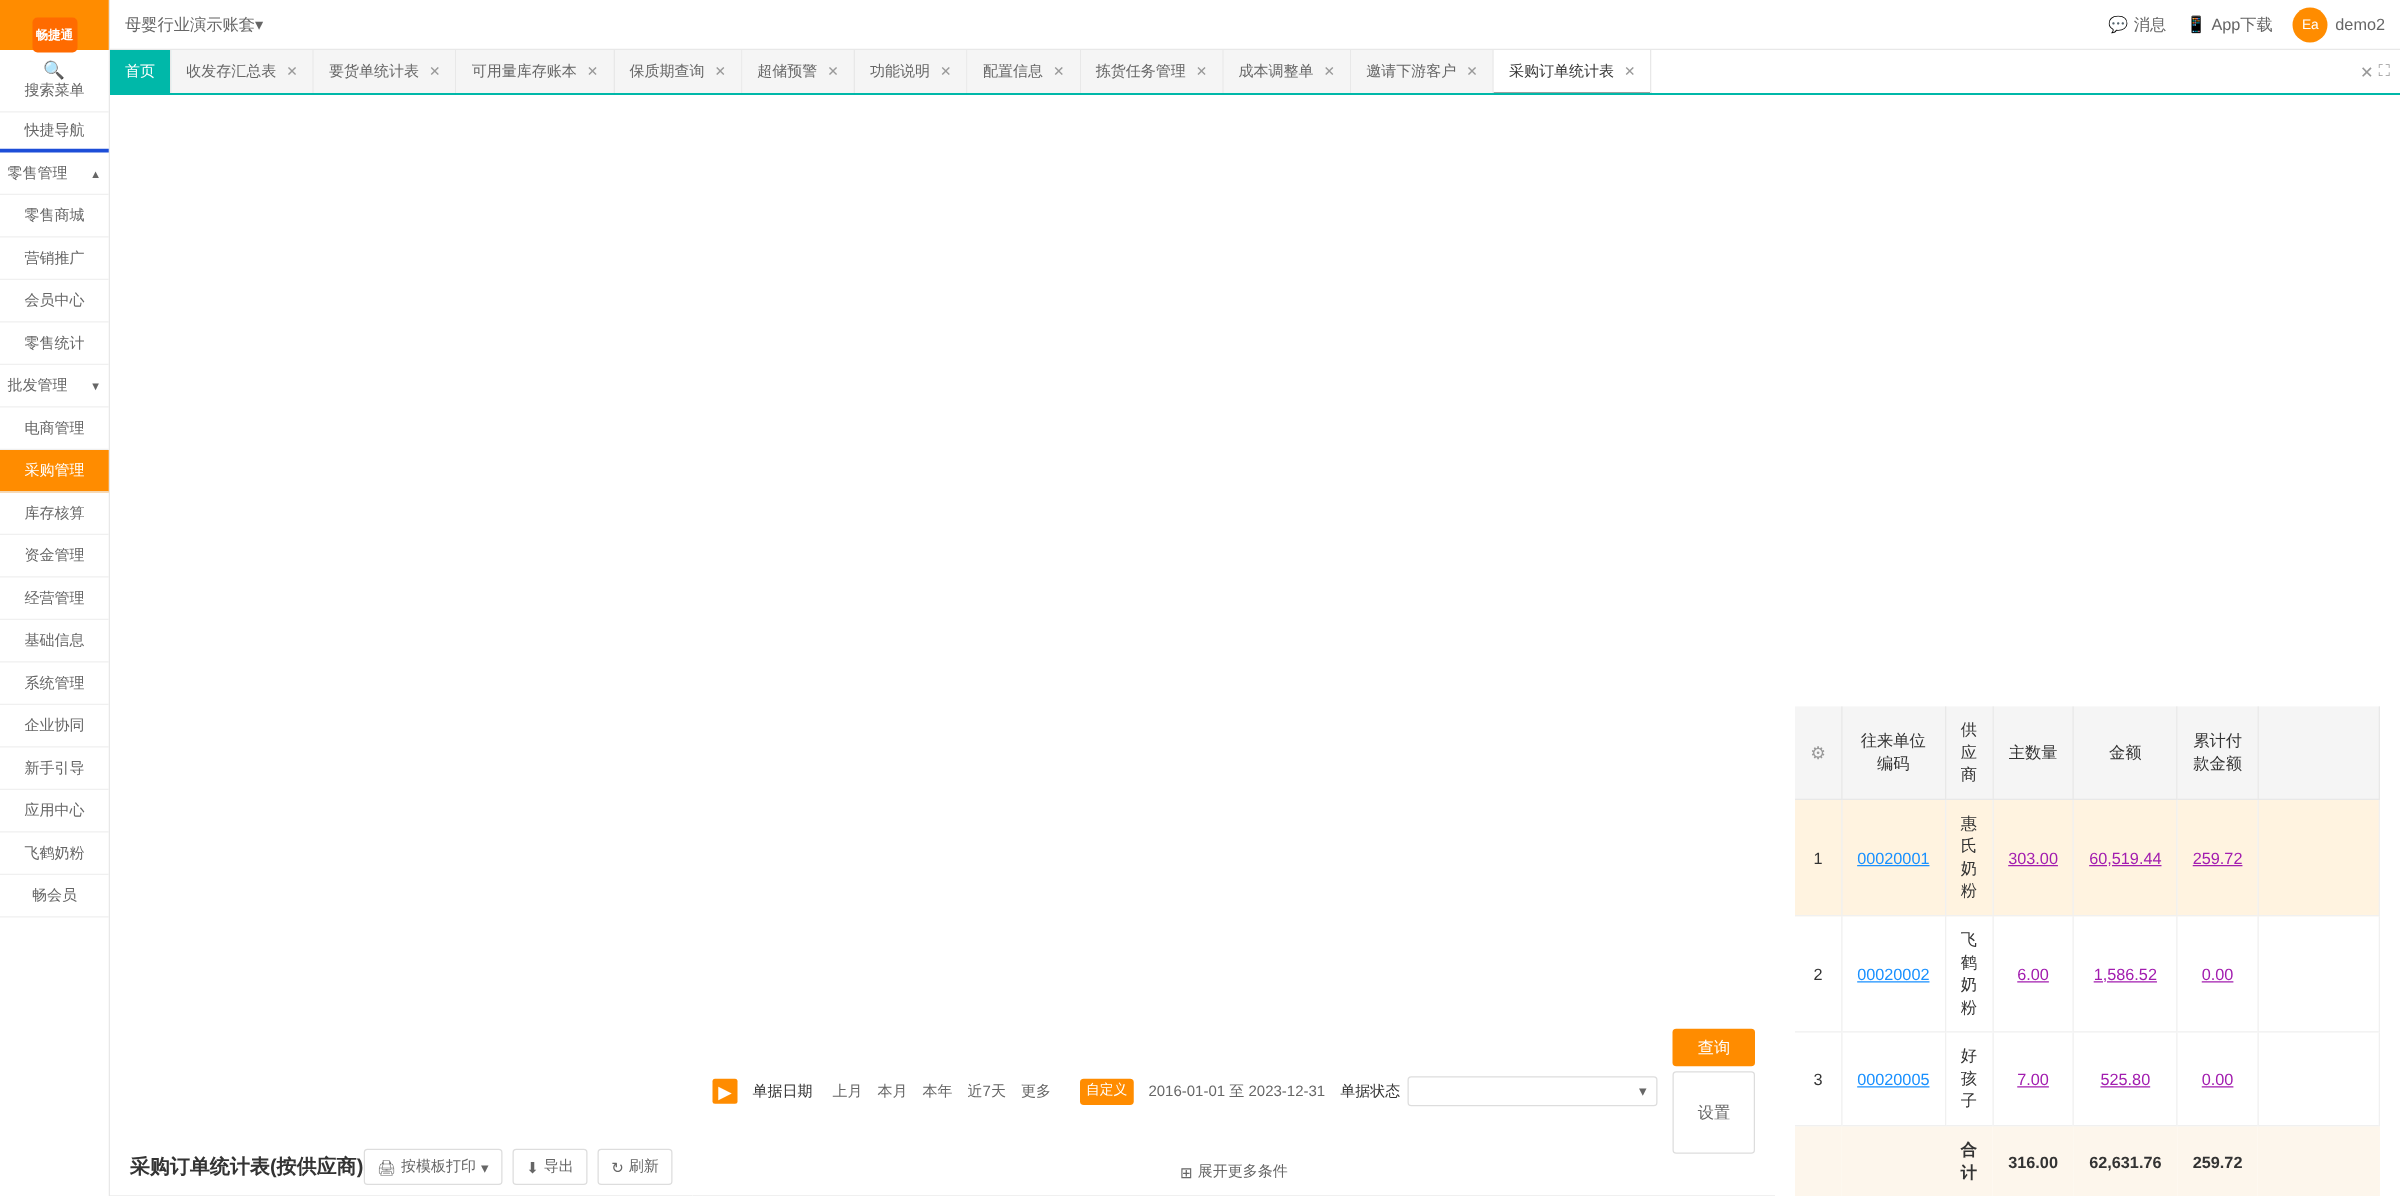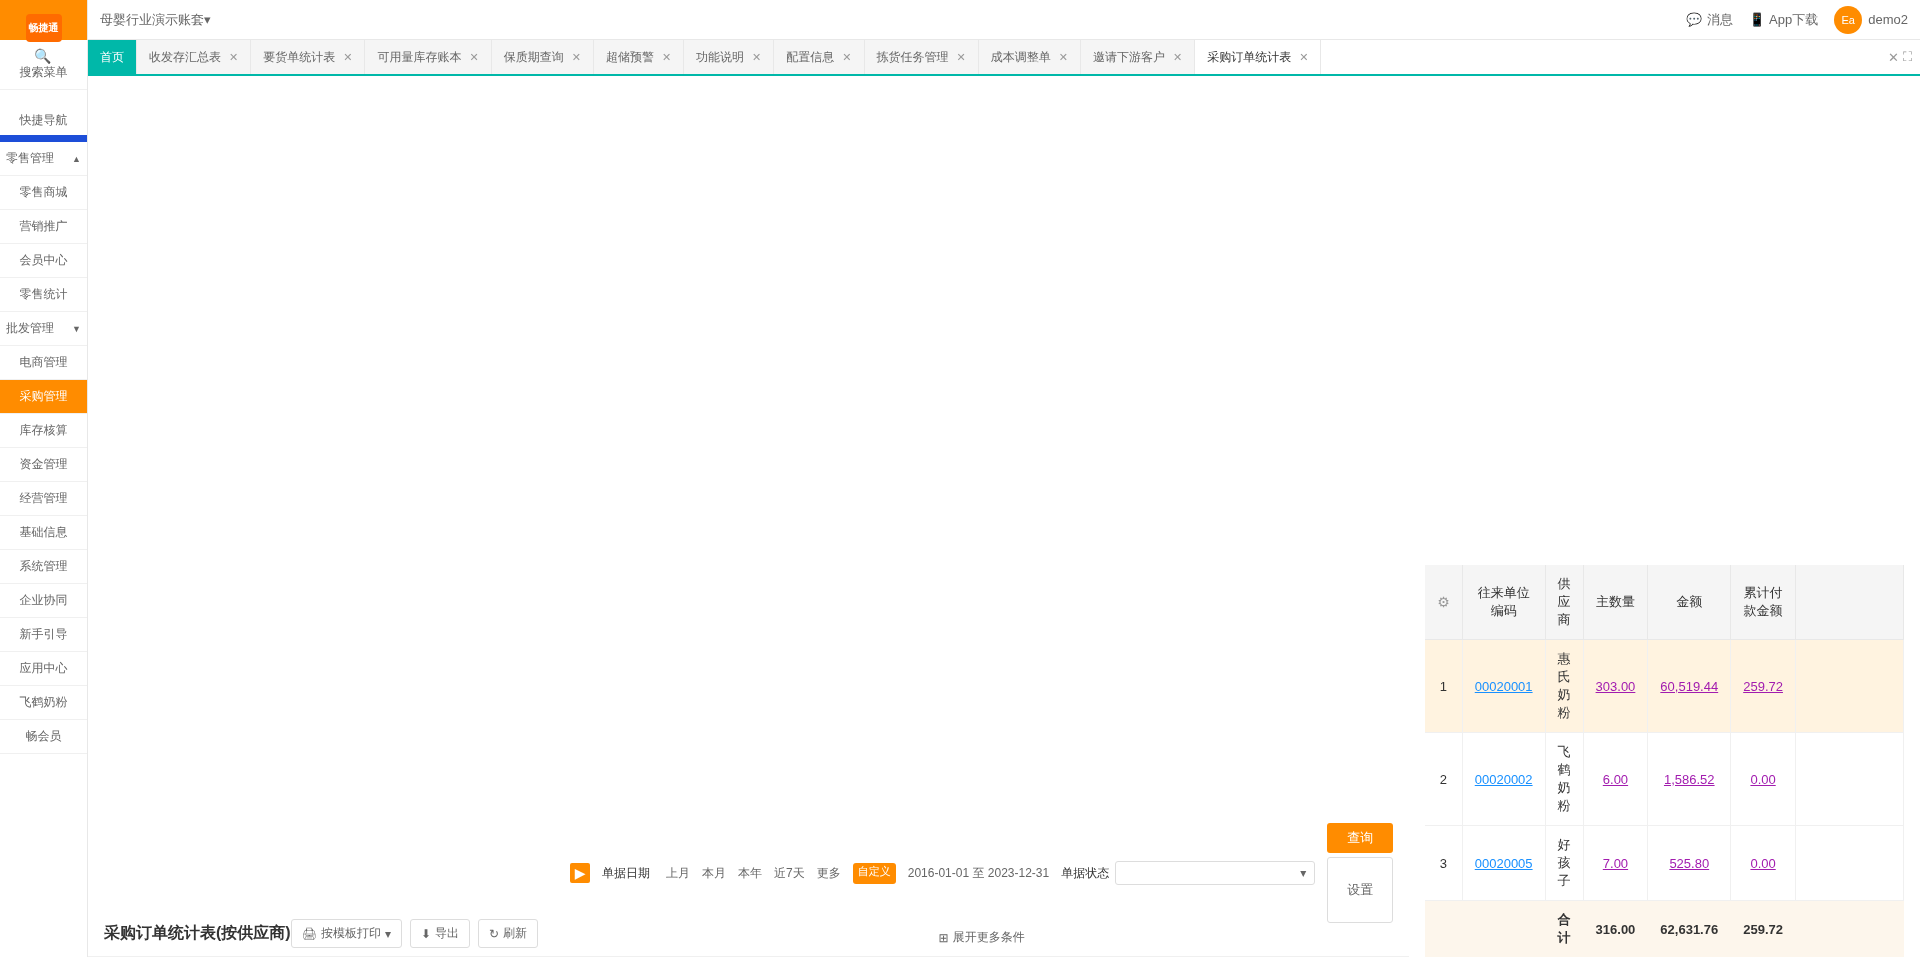--- a/index.html
+++ b/index.html
@@ -2,21 +2,21 @@
 <html><head>
   <meta charset="utf-8">
   <style>
     * { box-sizing: border-box; margin: 0; padding: 0; }
     body { font-family: 'Microsoft YaHei', Arial, sans-serif; font-size: 13px; background: #f5f5f5; display: flex; height: 957px; overflow: hidden; }
 
     
     .sidebar { width: 88px; background: #fff; display: flex; flex-direction: column; border-right: 1px solid #e8e8e8; flex-shrink: 0; }
     .sidebar-logo { background: #ff8c00; height: 40px; display: flex; align-items: center; justify-content: center; color: #fff; font-size: 12px; font-weight: bold; padding: 4px; }
     .sidebar-search { padding: 8px 4px; border-bottom: 1px solid #f0f0f0; text-align: center; color: #666; font-size: 12px; cursor: pointer; }
-    .sidebar-nav-label { padding: 6px 4px; text-align: center; color: #666; font-size: 12px; cursor: pointer; border-bottom: 7px solid #1d4ed8; margin-top: 16px; }
+    .sidebar-nav-label { padding: 6px 4px; text-align: center; color: #666; font-size: 12px; cursor: pointer; border-bottom: 3px solid #1d4ed8; }
     .sidebar-item { padding: 8px 4px; text-align: center; color: #666; font-size: 12px; cursor: pointer; border-bottom: 1px solid #f0f0f0; }
     .sidebar-item.active { background: #ff8c00; color: #fff; }
     .sidebar-item.has-sub { display: flex; align-items: center; justify-content: center; gap: 18px; }
 
     
     .main-area { flex: 1; display: flex; flex-direction: column; overflow: hidden; }
 
     
     .top-header { height: 40px; background: #fff; display: flex; align-items: center; justify-content: space-between; padding: 0 12px; border-bottom: 1px solid #e8e8e8; }
     .top-header-left { display: flex; align-items: center; gap: 0; color: #666; font-size: 13px; }
@@ -47,21 +47,21 @@
     .btn-refresh { display: flex; align-items: center; gap: 4px; border: 1px solid #ddd; background: #fff; padding: 5px 10px; border-radius: 3px; cursor: pointer; font-size: 12px; color: #666; }
 
     
     .filter-area { padding: 10px 16px; background: #fff; border-bottom: 1px solid #f0f0f0; }
     .filter-row { display: flex; align-items: center; gap: 12px; flex-wrap: wrap; margin-bottom: 6px; }
     .filter-toggle { background: #ff8c00; color: #fff; border: none; width: 20px; height: 20px; border-radius: 2px; cursor: pointer; font-size: 14px; display: flex; align-items: center; justify-content: center; flex-shrink: 0; }
     .filter-label { font-size: 12px; color: #333; white-space: nowrap; }
     .filter-date-options { display: flex; gap: 4px; }
     .date-opt { font-size: 12px; color: #666; cursor: pointer; padding: 2px 4px; border-radius: 2px; }
     .date-range { font-size: 12px; color: #666; }
-    .custom-badge { background: #ff8c00; color: #fff; font-size: 11px; padding: 1px 5px; border-radius: 3px; margin-left: 4px; }
+    .custom-badge { background: #ff8c00; color: #fff; font-size: 11px; padding: 1px 5px; border-radius: 3px; margin-left: 15px; }
     .filter-select-group { display: flex; align-items: center; gap: 6px; flex: 1; }
     .filter-select { border: 1px solid #ddd; border-radius: 3px; padding: 4px 8px; font-size: 12px; min-width: 160px; color: #666; display: flex; align-items: center; justify-content: space-between; cursor: pointer; background: #fff; }
     .filter-select-wide { min-width: 200px; flex: 1; }
     .filter-goods { border: 1px solid #ddd; border-radius: 3px; padding: 4px 8px; font-size: 12px; flex: 1; color: #999; display: flex; align-items: center; justify-content: space-between; background: #fff; cursor: pointer; }
     .expand-btn { display: flex; align-items: center; gap: 4px; color: #666; font-size: 12px; cursor: pointer; margin: 6px auto 0; width: fit-content; }
     .search-btn { background: #ff8c00; color: #fff; border: none; padding: 6px 20px; border-radius: 3px; cursor: pointer; font-size: 13px; }
     .setting-btn { background: #fff; color: #666; border: 1px solid #ddd; padding: 23px 14px; border-radius: 3px; cursor: pointer; font-size: 13px; }
 
     
     .table-wrapper { flex: 1; overflow: auto; padding: 0 16px; }

